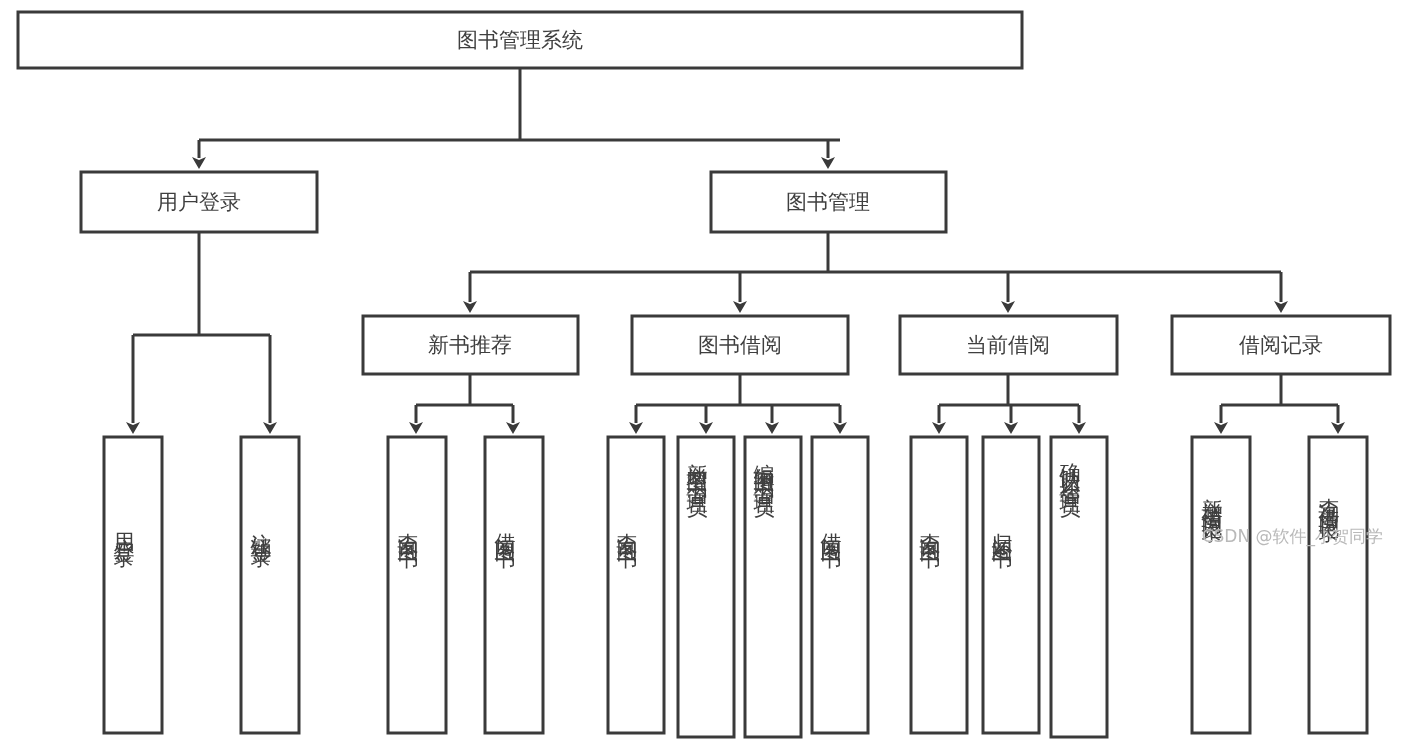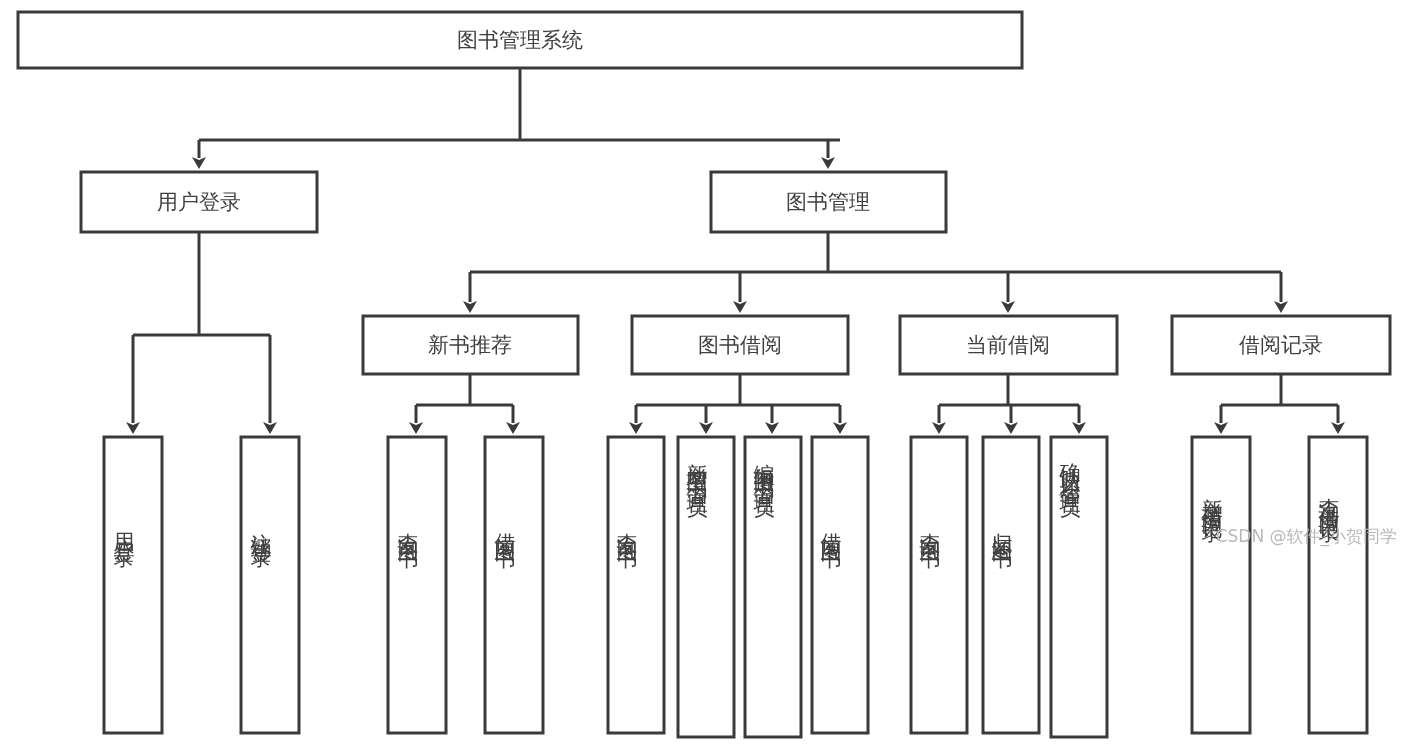--- a/index.html
+++ b/index.html
@@ -55,21 +55,21 @@
     font-family: "DejaVu Sans", "Liberation Sans", sans-serif;
     font-size: 21px;
     line-height: 1.0;
     color: #3f3f3f;
     letter-spacing: 5px;
     white-space: nowrap;
     user-select: none;
   }
   .watermark {
     position: absolute;
-    right: 8px;
+    right: 22px;
     bottom: 6px;
     font-family: "DejaVu Sans", "Liberation Sans", sans-serif;
     font-size: 17px;
     color: #b9b9b9;
     white-space: nowrap;
     user-select: none;
   }
 </style>
 </head>
 <body>

